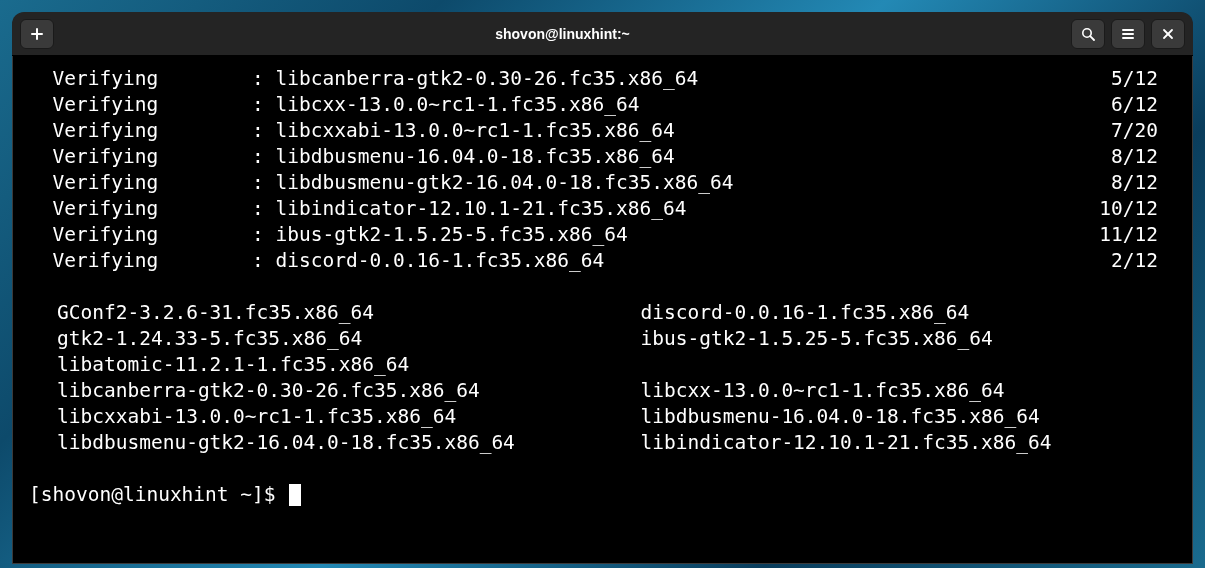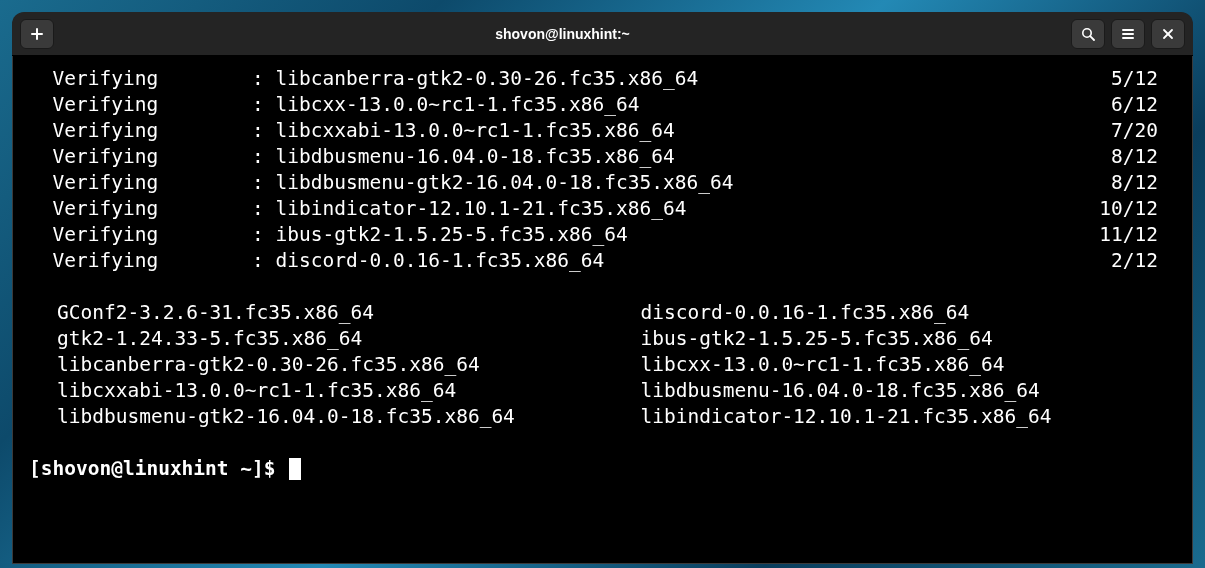--- a/index.html
+++ b/index.html
@@ -86,21 +86,20 @@
     .installed-row {
       display: flex;
       gap: 48px;
     }
     .installed-col {
       width: 598px;
     }
     .prompt {
       display: flex;
       align-items: center;
-      font-weight: bold;
     }
     .cursor {
       display: inline-block;
       width: 12px;
       height: 22px;
       background: #fff;
       margin-left: 2px;
       vertical-align: middle;
     }
     .blank-line {
@@ -163,20 +162,21 @@
   <div class="installed-grid">
     <div class="installed-row">
         <span class="installed-col">GConf2-3.2.6-31.fc35.x86_64</span>
         <span class="installed-col">discord-0.0.16-1.fc35.x86_64</span>
       </div>
     <div class="installed-row">
         <span class="installed-col">gtk2-1.24.33-5.fc35.x86_64</span>
         <span class="installed-col">ibus-gtk2-1.5.25-5.fc35.x86_64</span>
       </div>
     <div class="installed-row">
+        <span class="installed-col">libatomic-11.2.1-1.fc35.x86_64</span>
       </div>
     <div class="installed-row">
         <span class="installed-col">libcanberra-gtk2-0.30-26.fc35.x86_64</span>
         <span class="installed-col">libcxx-13.0.0~rc1-1.fc35.x86_64</span>
       </div>
     <div class="installed-row">
         <span class="installed-col">libcxxabi-13.0.0~rc1-1.fc35.x86_64</span>
         <span class="installed-col">libdbusmenu-16.04.0-18.fc35.x86_64</span>
       </div>
     <div class="installed-row">

